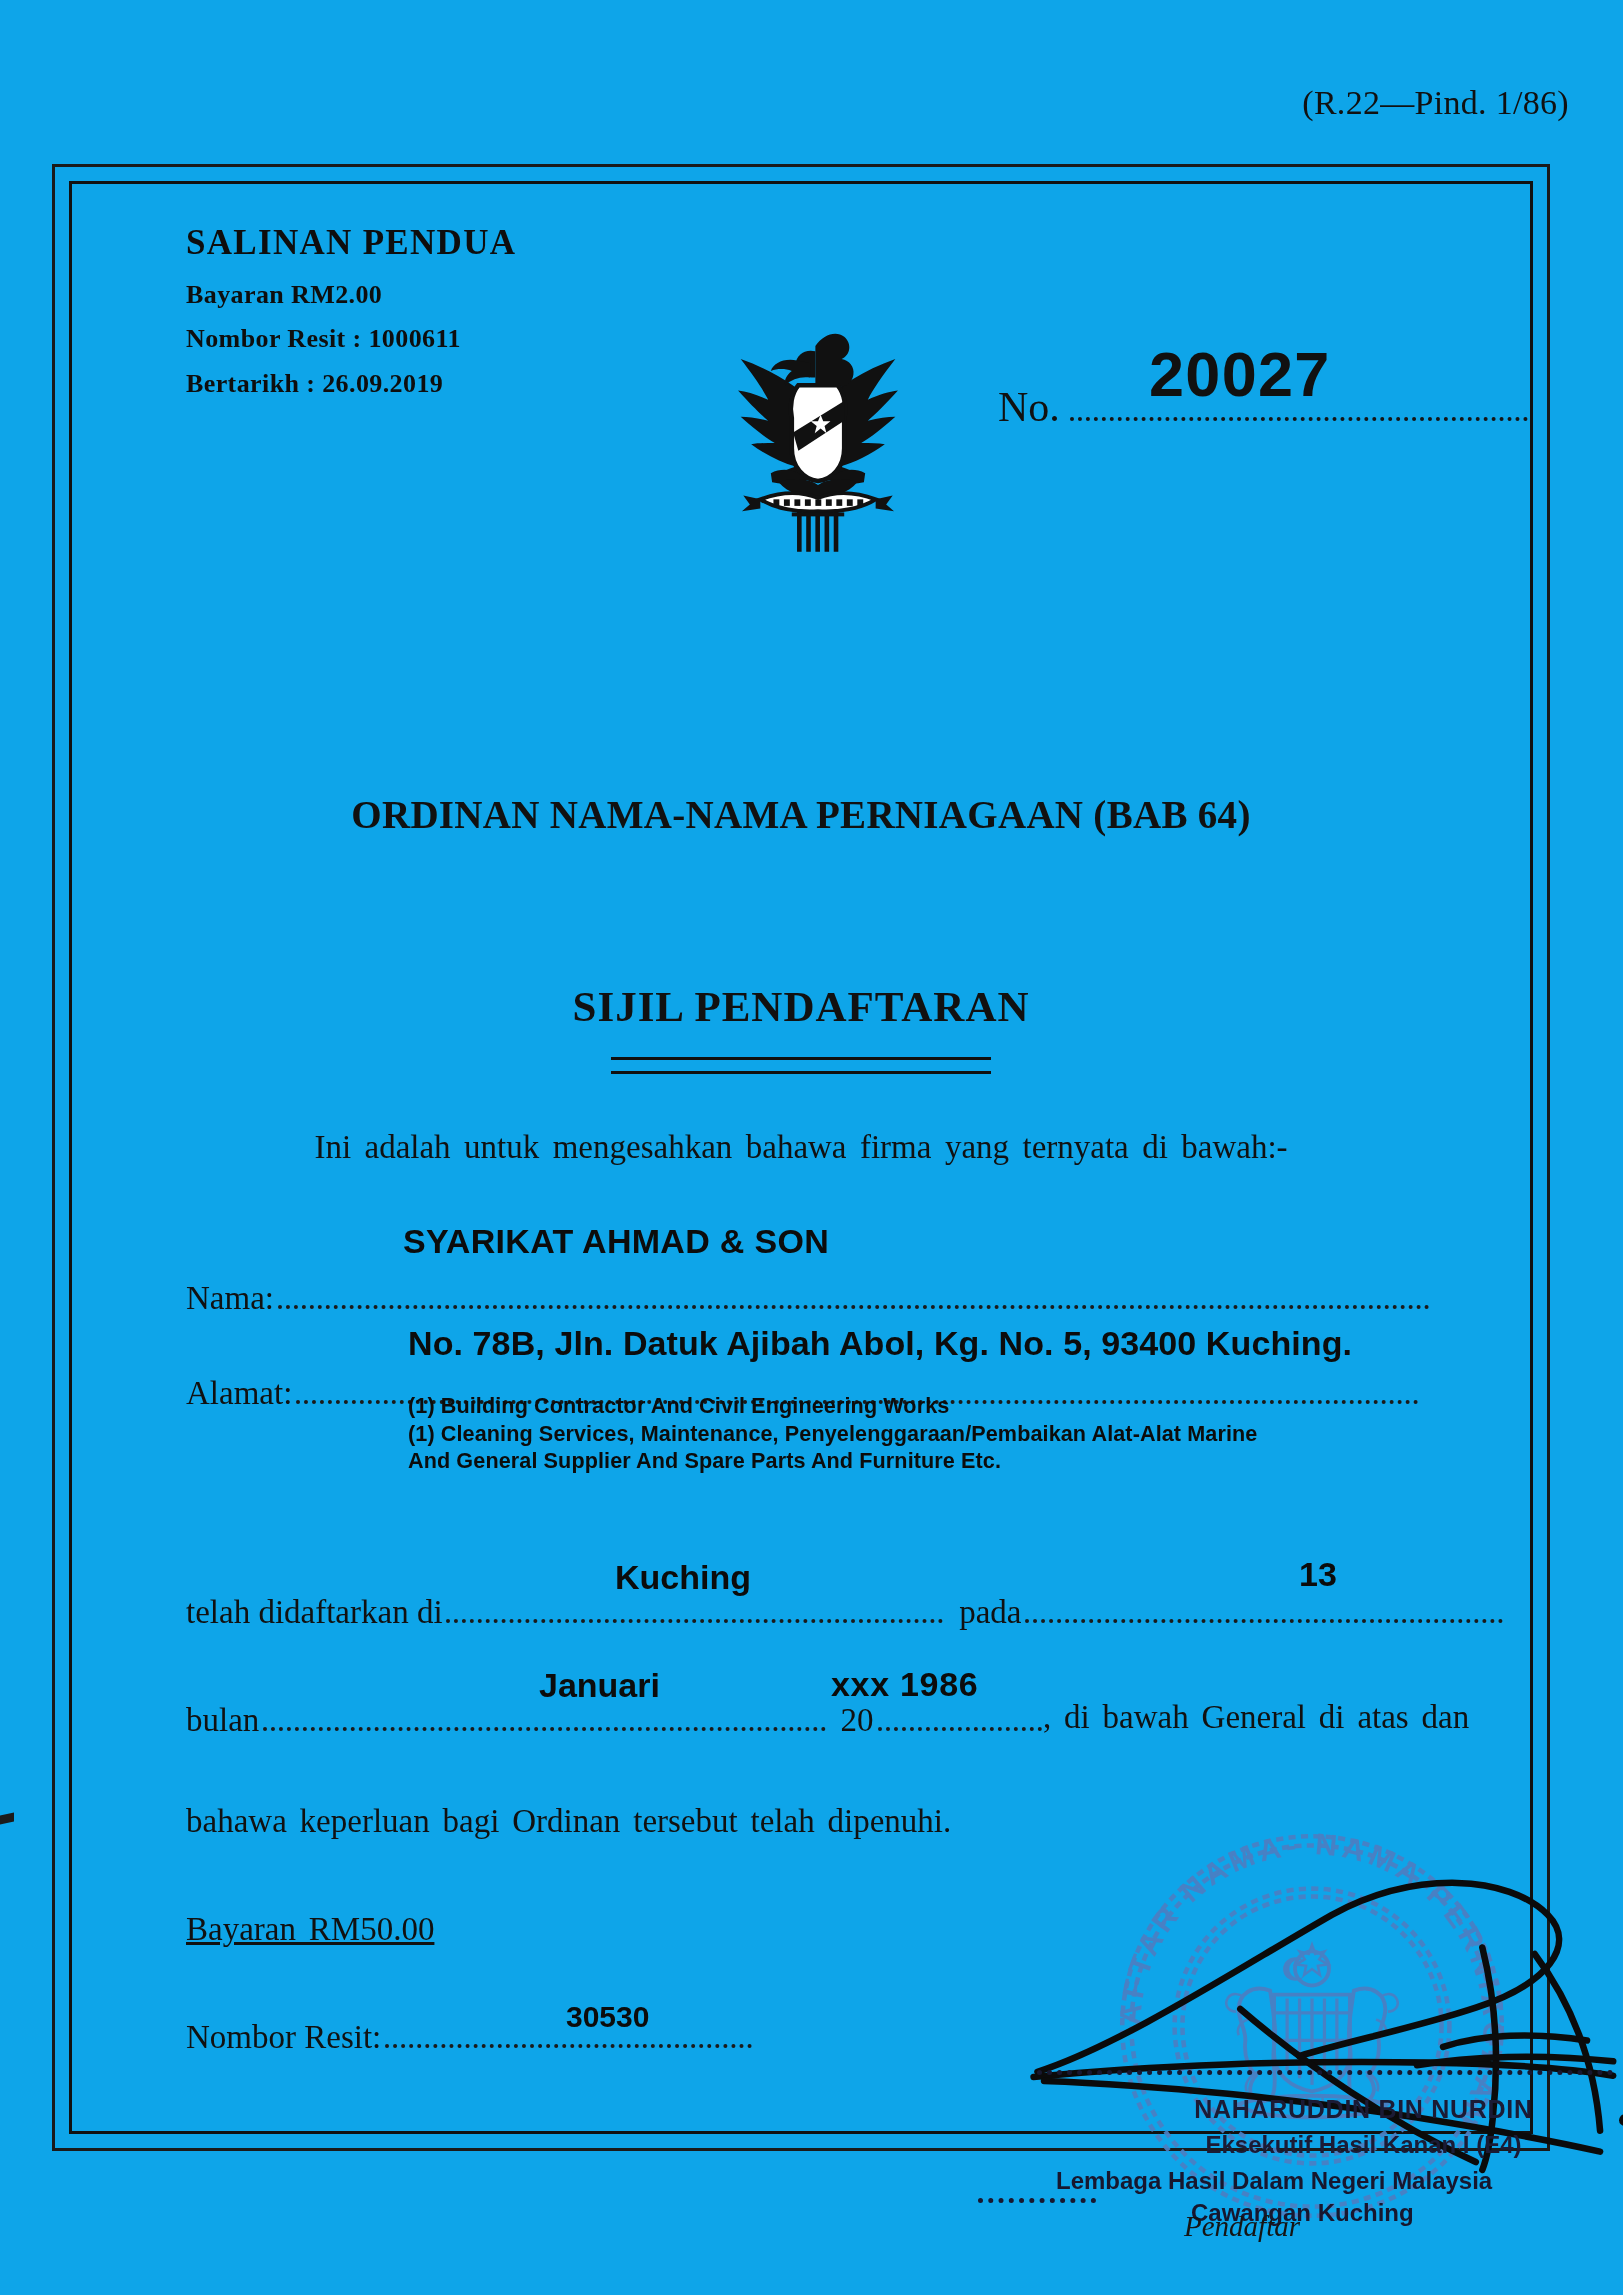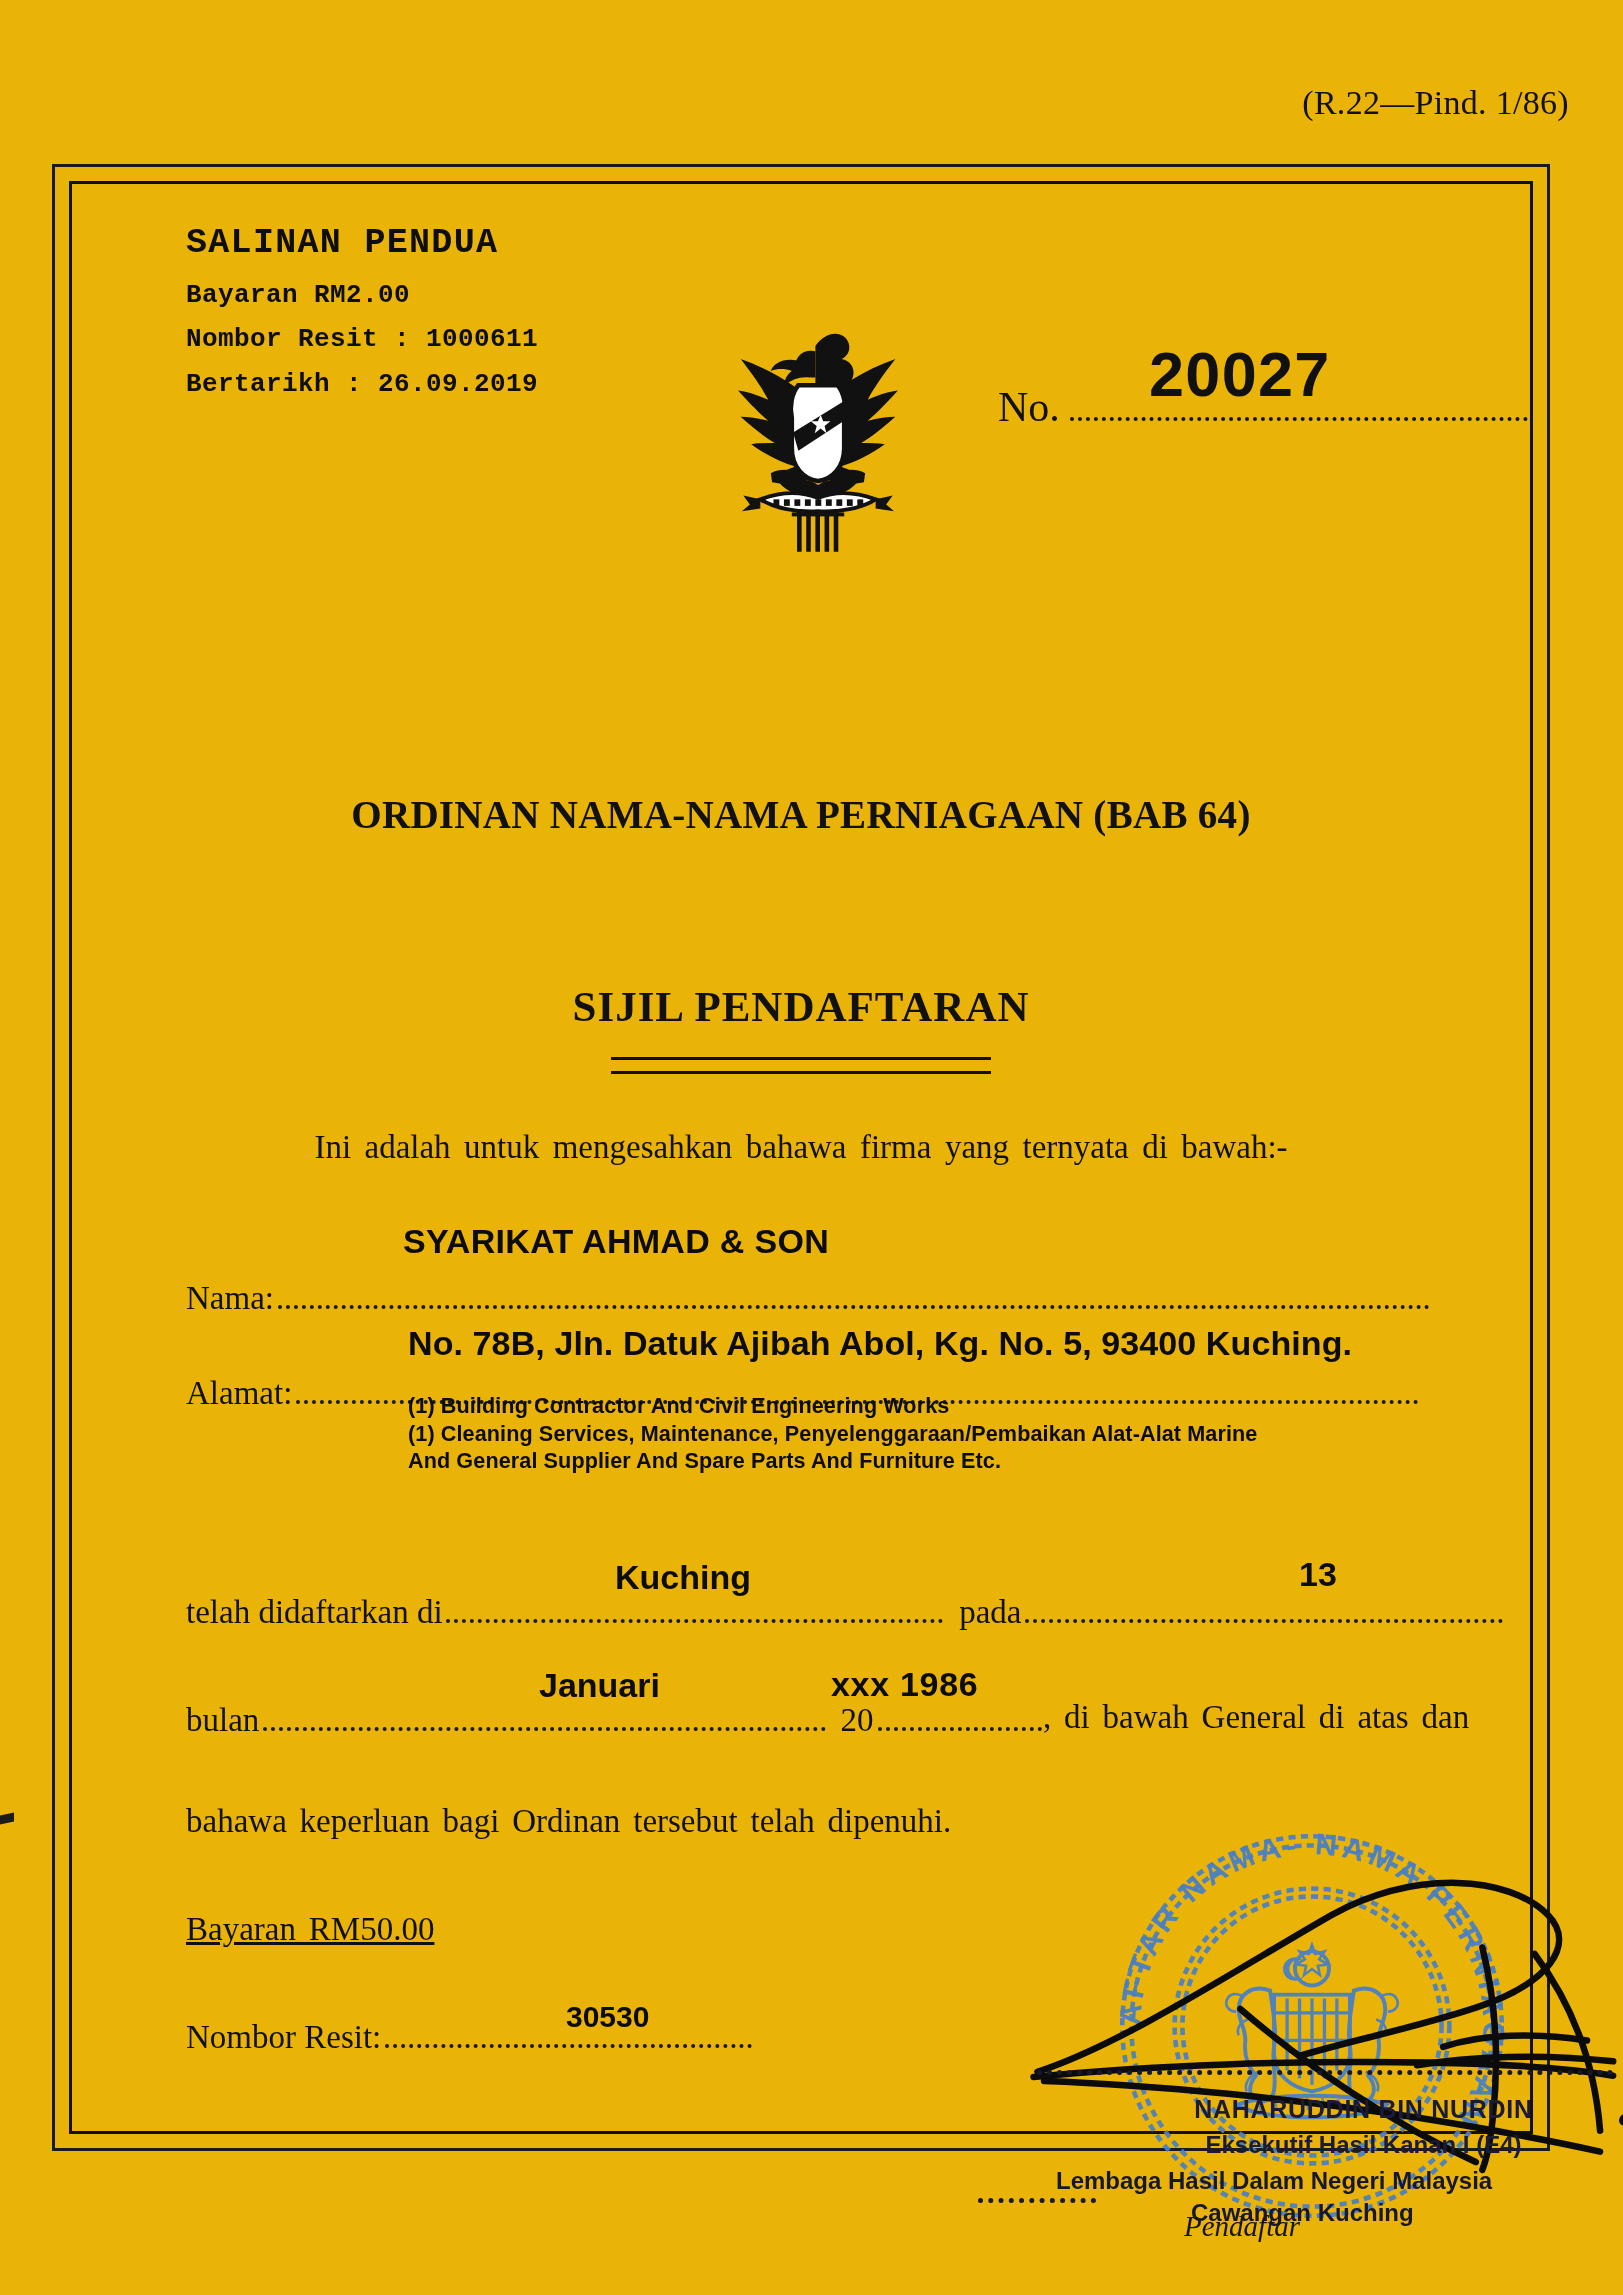--- a/index.html
+++ b/index.html
@@ -12,21 +12,21 @@
     height: 2295px;
     position: relative;
     font-family: "Liberation Serif", "DejaVu Serif", serif;
     color: #111111;
     overflow: hidden;
   }
 
   .page {
     position: absolute;
     inset: 0;
-    background: #eab308;
+    background: #0ea5e9;
   }
 
   
   .form-code {
     position: absolute;
     top: 84px;
     right: 54px;
     font-size: 34px;
     letter-spacing: 0.3px;
     white-space: nowrap;
@@ -55,21 +55,21 @@
   .content {
     position: absolute;
     inset: 0;
   }
 
   
   .hdr-left {
     position: absolute;
     left: 131px;
     top: 56px;
-    font-family: Liberation Mono, monospace;
+    font-family: Liberation Serif, serif;
     font-weight: bold;
     color: #0e0e0e;
   }
   .hdr-title {
     font-size: 35px;
     letter-spacing: 1.3px;
     margin-bottom: 17px;
     white-space: nowrap;
   }
   .hdr-line {

